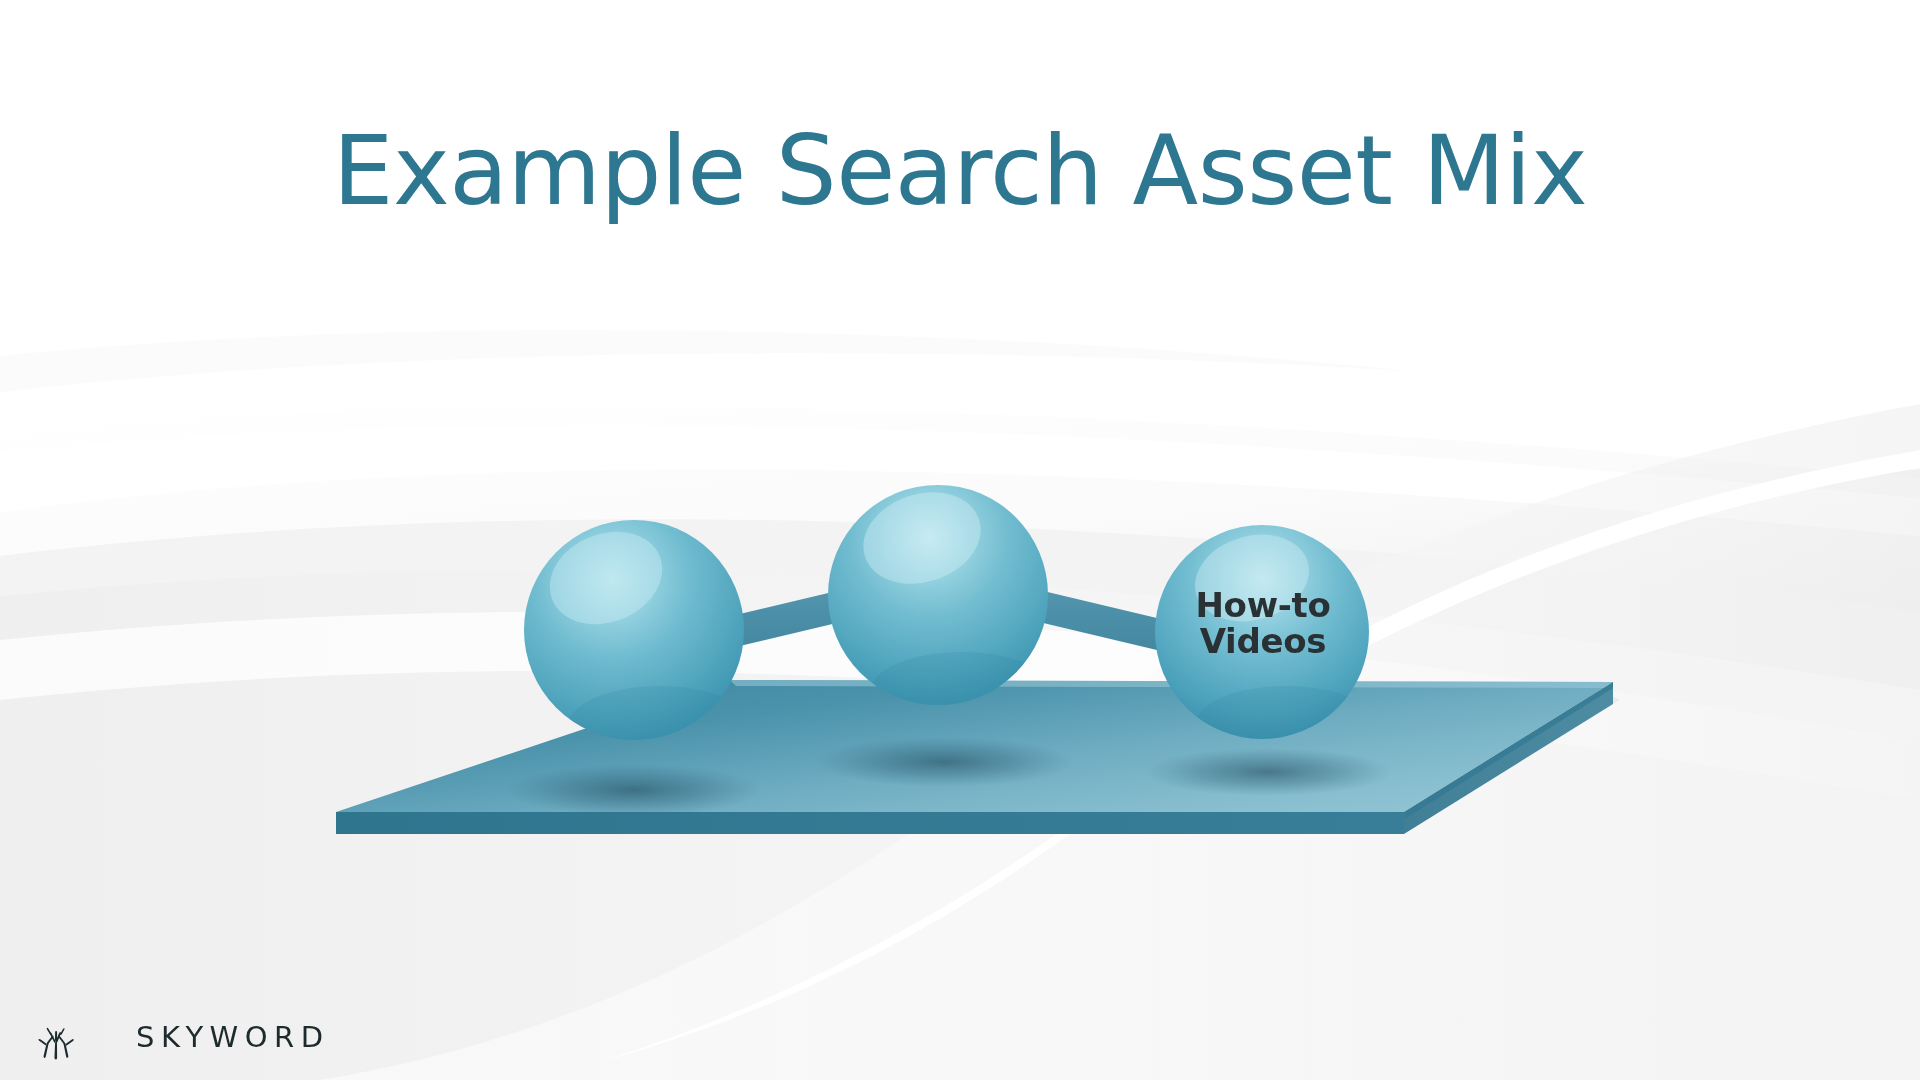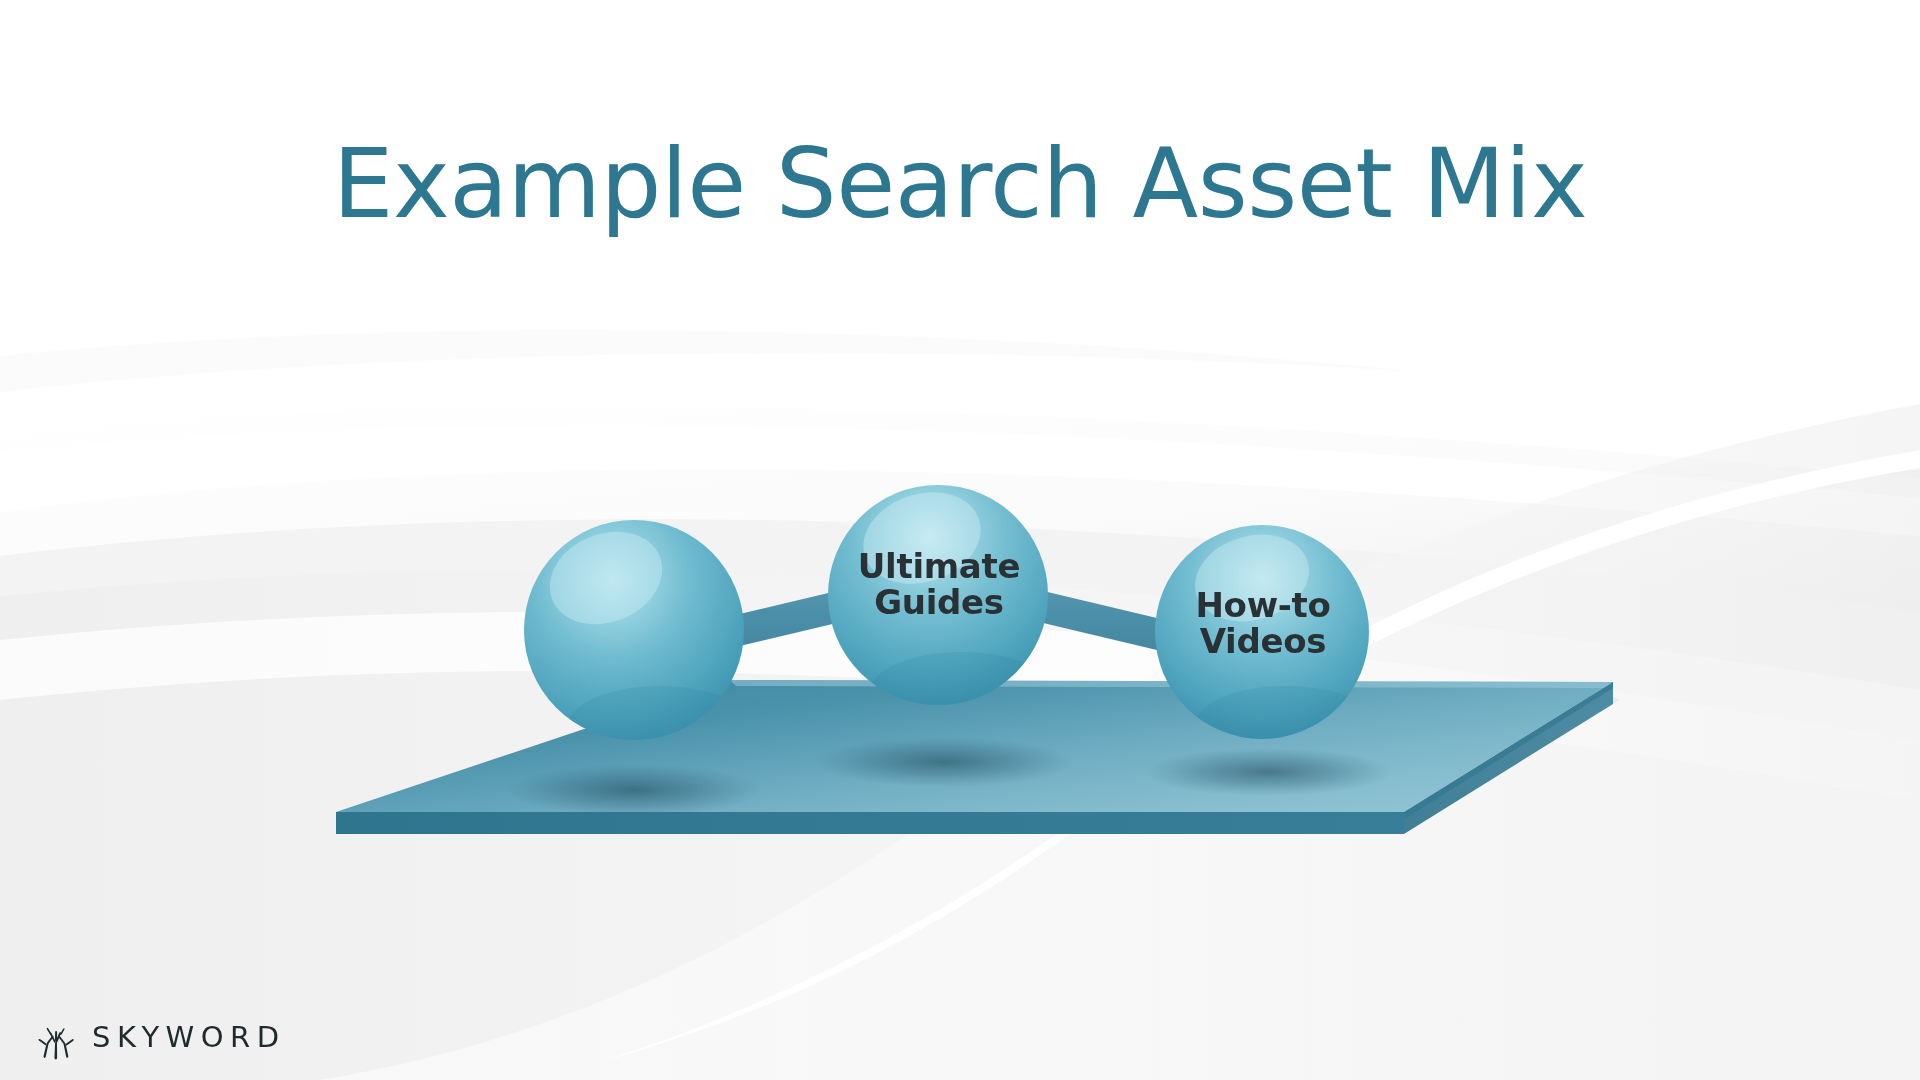--- a/index.html
+++ b/index.html
@@ -36,21 +36,20 @@
     left: 0;
     top: 118px;
     width: 1920px;
     text-align: center;
     font-family: "DejaVu Sans", sans-serif;
     font-size: 96px;
     font-weight: 400;
     letter-spacing: -0.5px;
     line-height: 1.12;
     white-space: nowrap;
-    margin-top: 13px;
   }
 
   
   #diagram {
     position: absolute;
     left: 0;
     top: 0;
     width: 1920px;
     height: 1080px;
   }
@@ -75,20 +74,21 @@
     display: flex;
     align-items: center;
     gap: 14px;
   }
   #logo-wordmark {
     font-family: "DejaVu Sans", sans-serif;
     font-size: 29px;
     font-weight: 400;
     letter-spacing: 6.5px;
     color: #1d2b2c;
+    margin-left: 44px;
   }
 </style>
 </head>
 <body>
 
 <div id="slide">
 
   <svg id="bg-swooshes" viewBox="0 0 1920 1080" preserveAspectRatio="none" xmlns="http://www.w3.org/2000/svg">
     <defs>
       <linearGradient id="swA" x1="0" y1="0" x2="1" y2="1">
@@ -251,22 +251,20 @@
     <g>
       <circle cx="1262" cy="632" r="107" fill="url(#sphereGrad3)"></circle>
       <g clip-path="url(#clipSphere3)">
         <ellipse cx="1252" cy="578" rx="58" ry="42" fill="#d2f0f6" opacity="0.40" transform="rotate(-16 1252 578)"></ellipse>
         <ellipse cx="1286" cy="724" rx="90" ry="38" fill="#2c7f9b" opacity="0.18"></ellipse>
       </g>
     </g>
   </svg>
 
 
-  <div class="sphere-label" style="left:814px; top:548px; width:250px; font-size:34px;">Ultimate
-Guides</div>
 
   <div class="sphere-label" style="left:1142px; top:587px; width:242px; font-size:34px;">How-to
 Videos</div>
 
   <div id="logo">
     <svg width="42" height="46" viewBox="0 0 42 46" xmlns="http://www.w3.org/2000/svg">
       <g fill="#1d2b2c">
 
         <path d="M19.6 45.5 c-0.9 -0.2 -1.2 -1.1 -1.1 -2.4 l0.5 -12.6 c0.05 -1.4 0.2 -2.3 1.0 -2.3
                  c0.8 0 1.0 0.9 1.0 2.3 l0.1 12.7 c0 1.3 -0.3 2.2 -1.1 2.4 z"></path>

